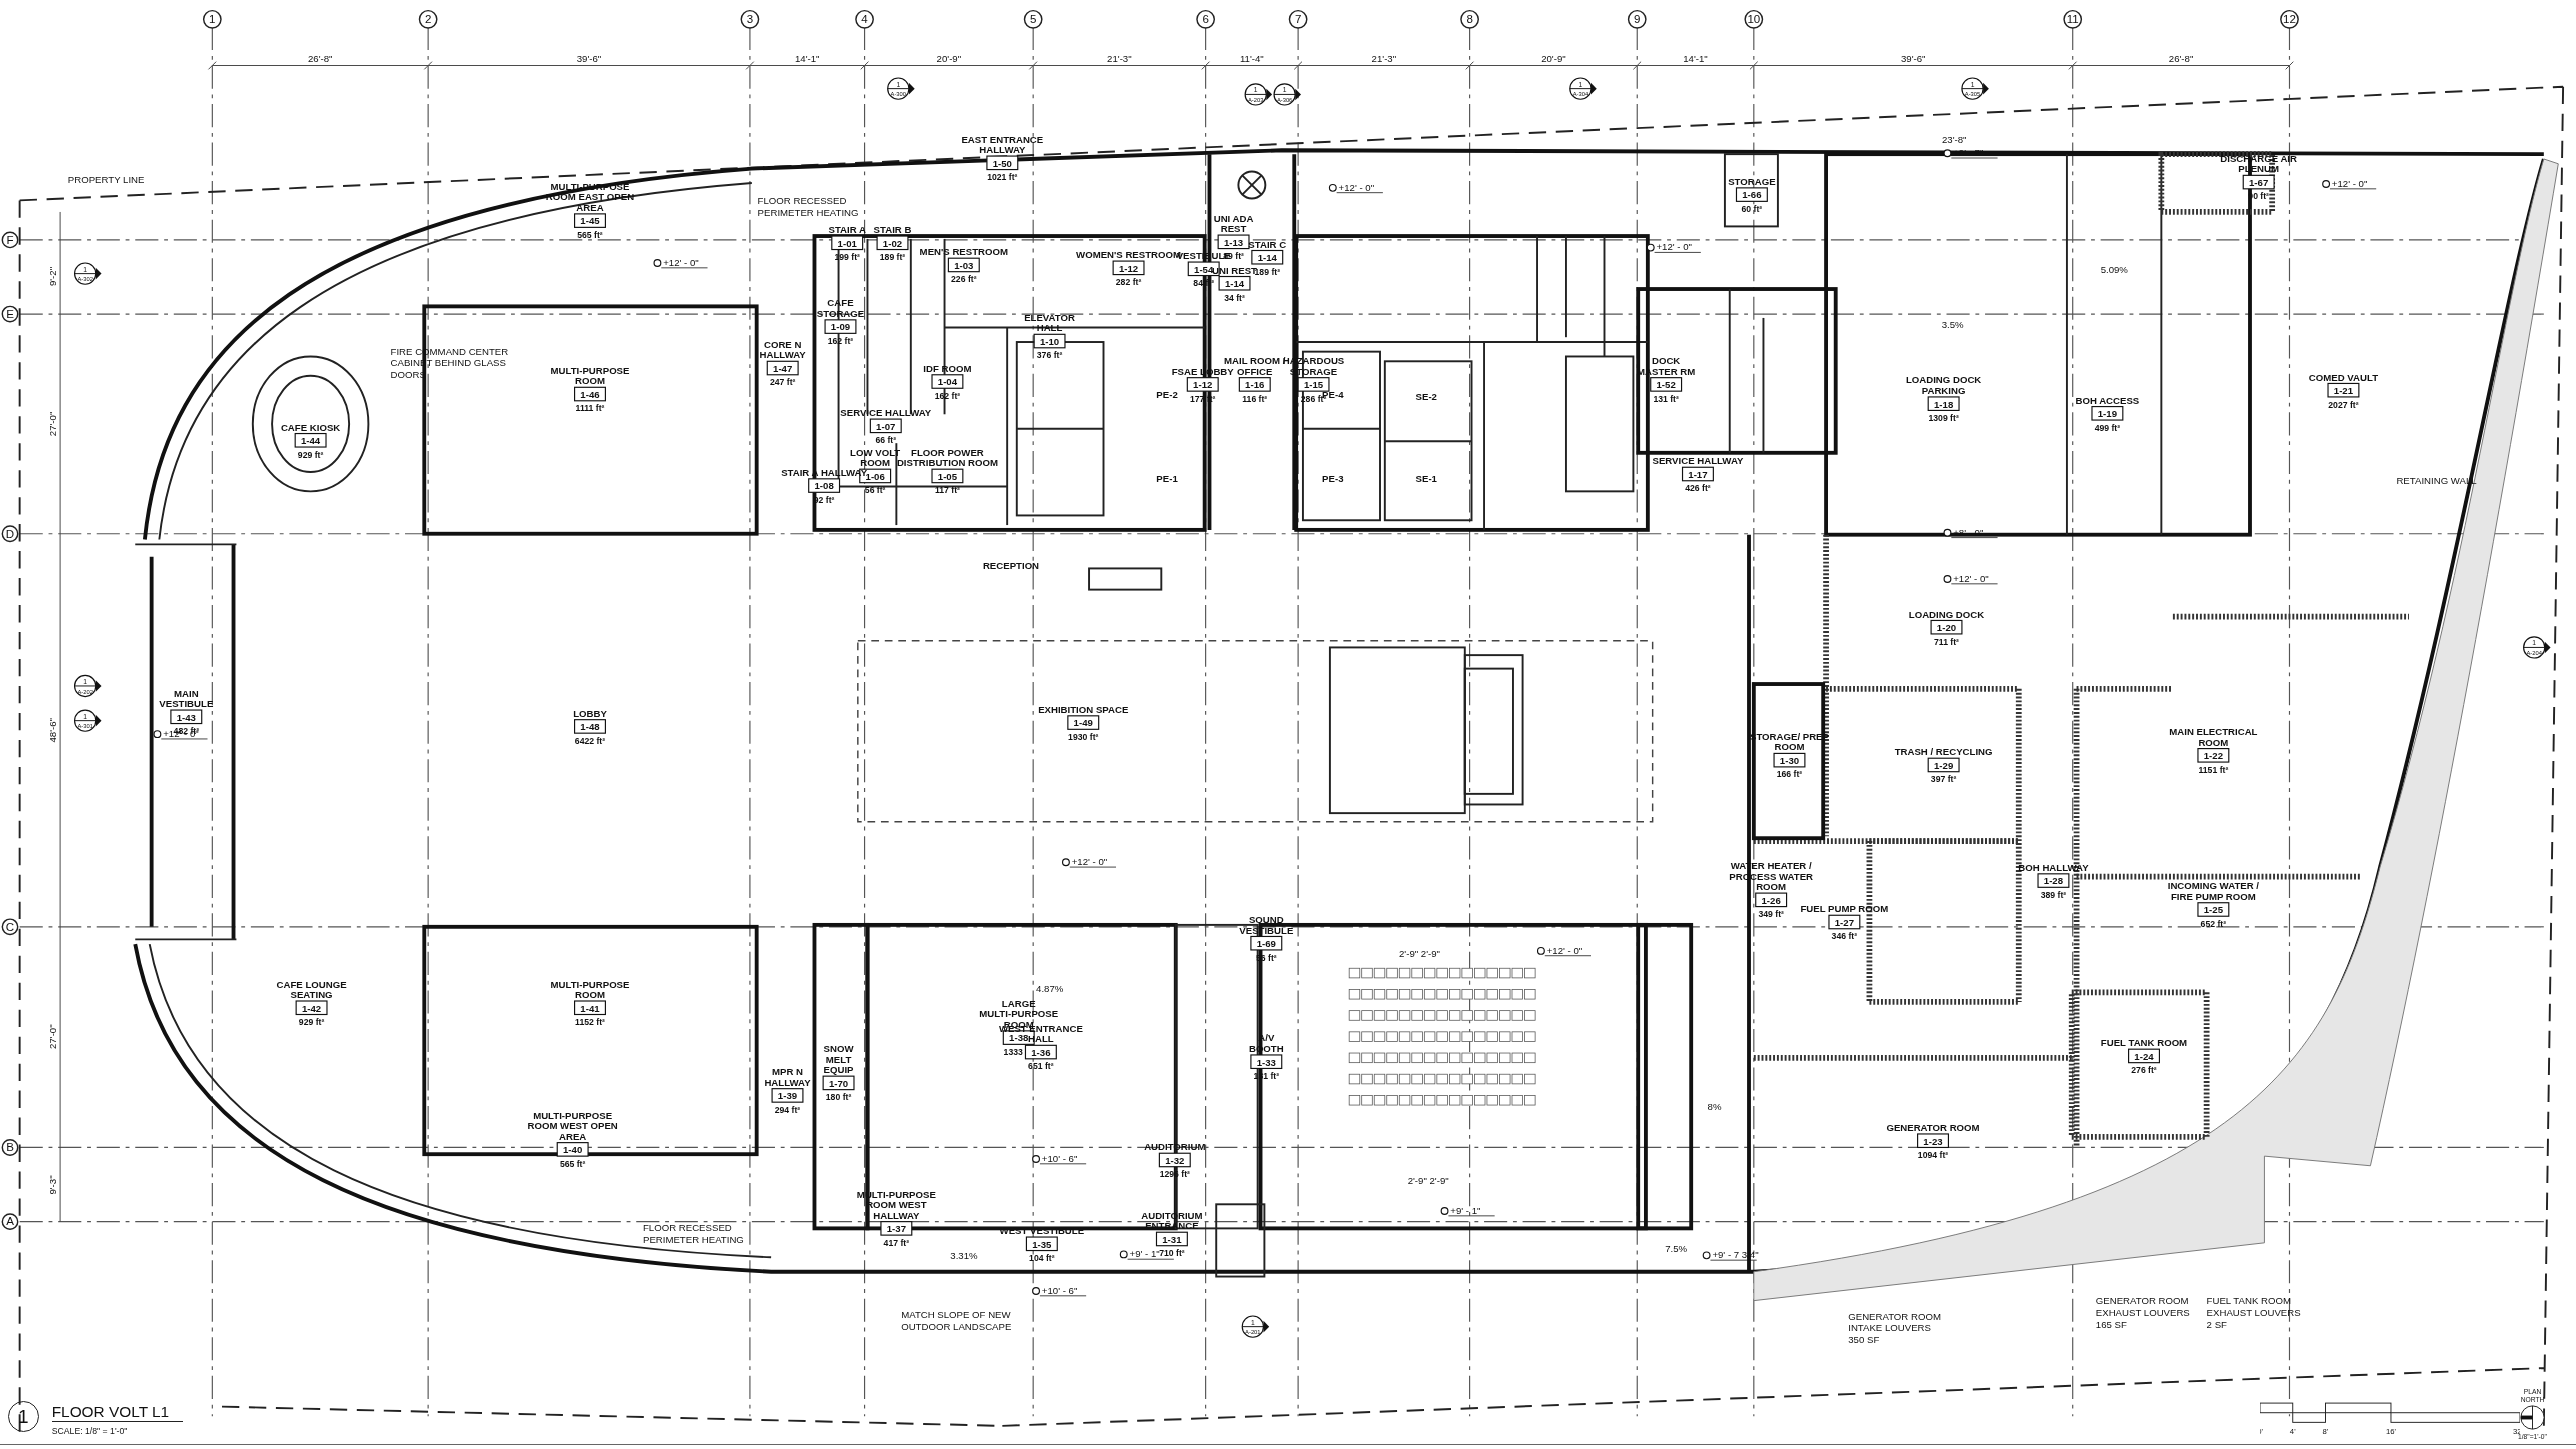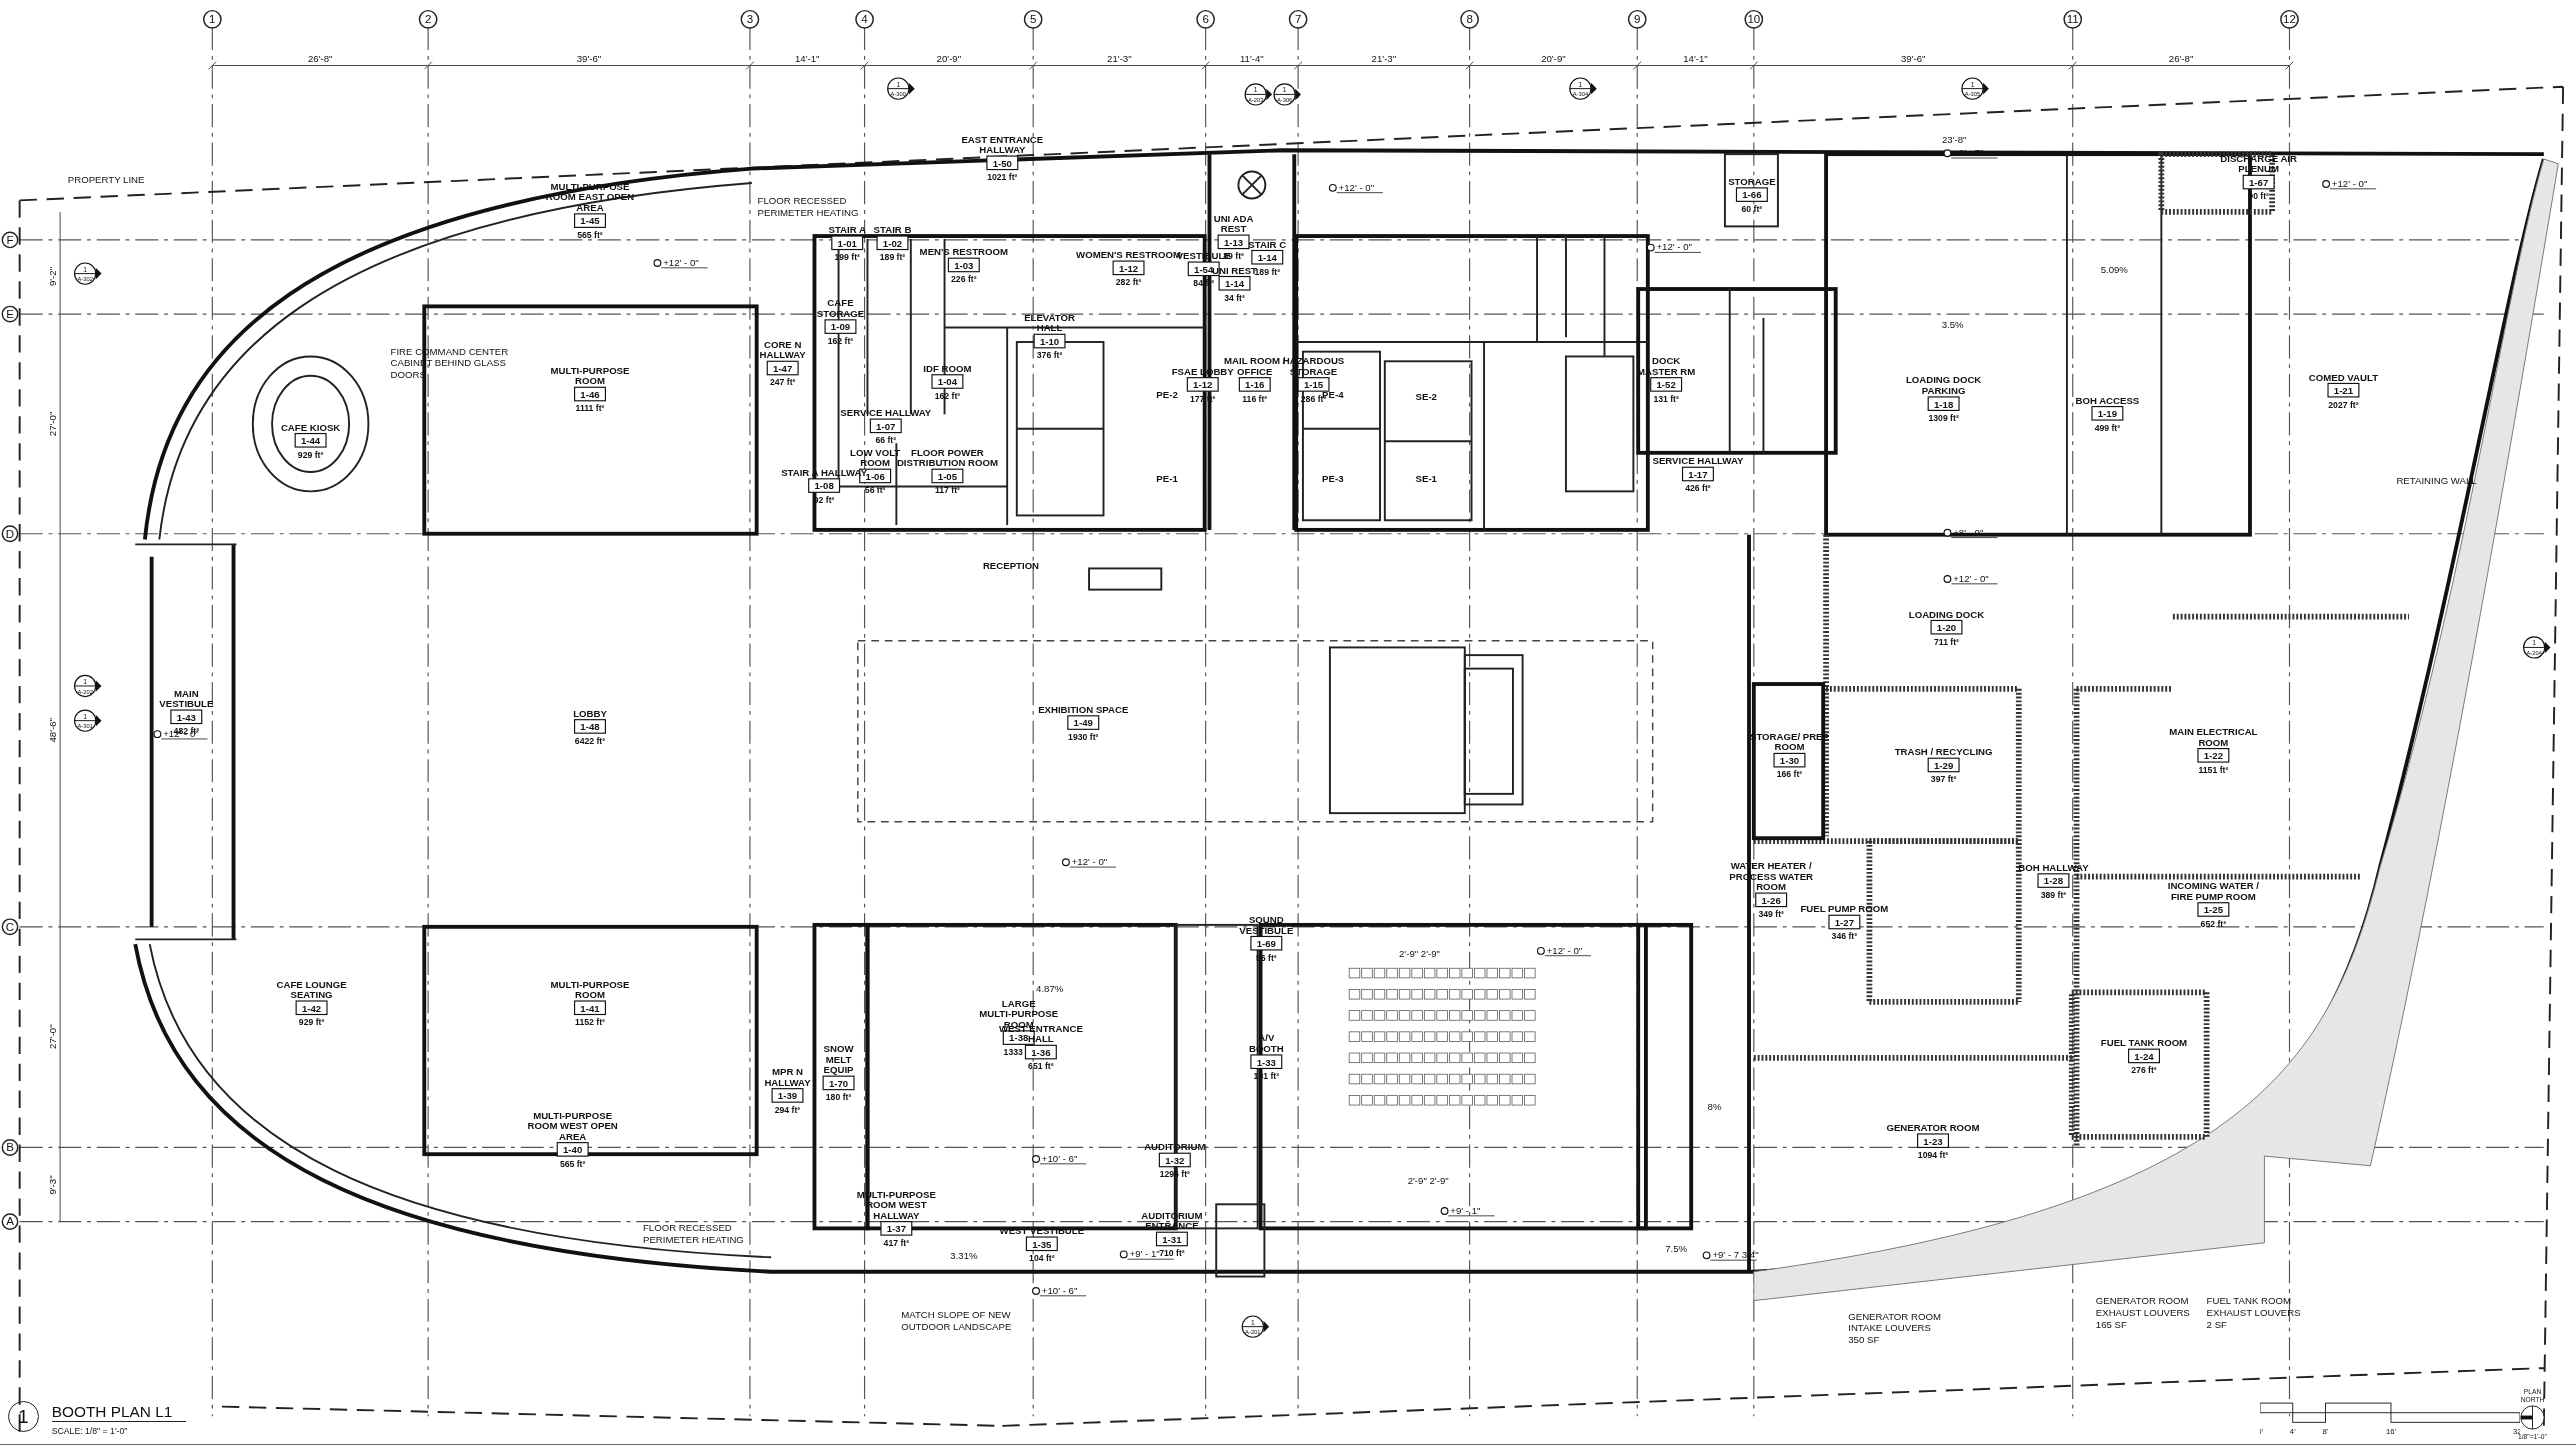--- a/index.html
+++ b/index.html
@@ -932,21 +932,21 @@
       <text class="txt rname" x="1211" y="500">PE-1</text>
       <text class="txt rname" x="1383" y="413">PE-4</text>
       <text class="txt rname" x="1383" y="500">PE-3</text>
       <text class="txt rname" x="1480" y="415">SE-2</text>
       <text class="txt rname" x="1480" y="500">SE-1</text>
     </g>
 </svg>
 
 <div class="title">
   <div class="title-num">1</div>
-  <div class="title-main">BOOTH PLAN L1</div>
+  <div class="title-main">FLOOR VOLT L1</div>
   <div class="title-scale">SCALE:   1/8" = 1'-0"</div>
 </div>
 
 <svg class="scalebar" viewBox="0 0 270 40">
   <rect x="0" y="4" width="34" height="10" fill="#fff" stroke="#222"></rect>
   <rect x="34" y="14" width="34" height="10" fill="#fff" stroke="#222"></rect>
   <rect x="68" y="4" width="68" height="10" fill="#fff" stroke="#222"></rect>
   <rect x="136" y="14" width="134" height="10" fill="#fff" stroke="#222"></rect>
   <g id="scale-ticks">
       <text class="txt" x="0" y="36" font-size="8" text-anchor="middle">0'</text>

